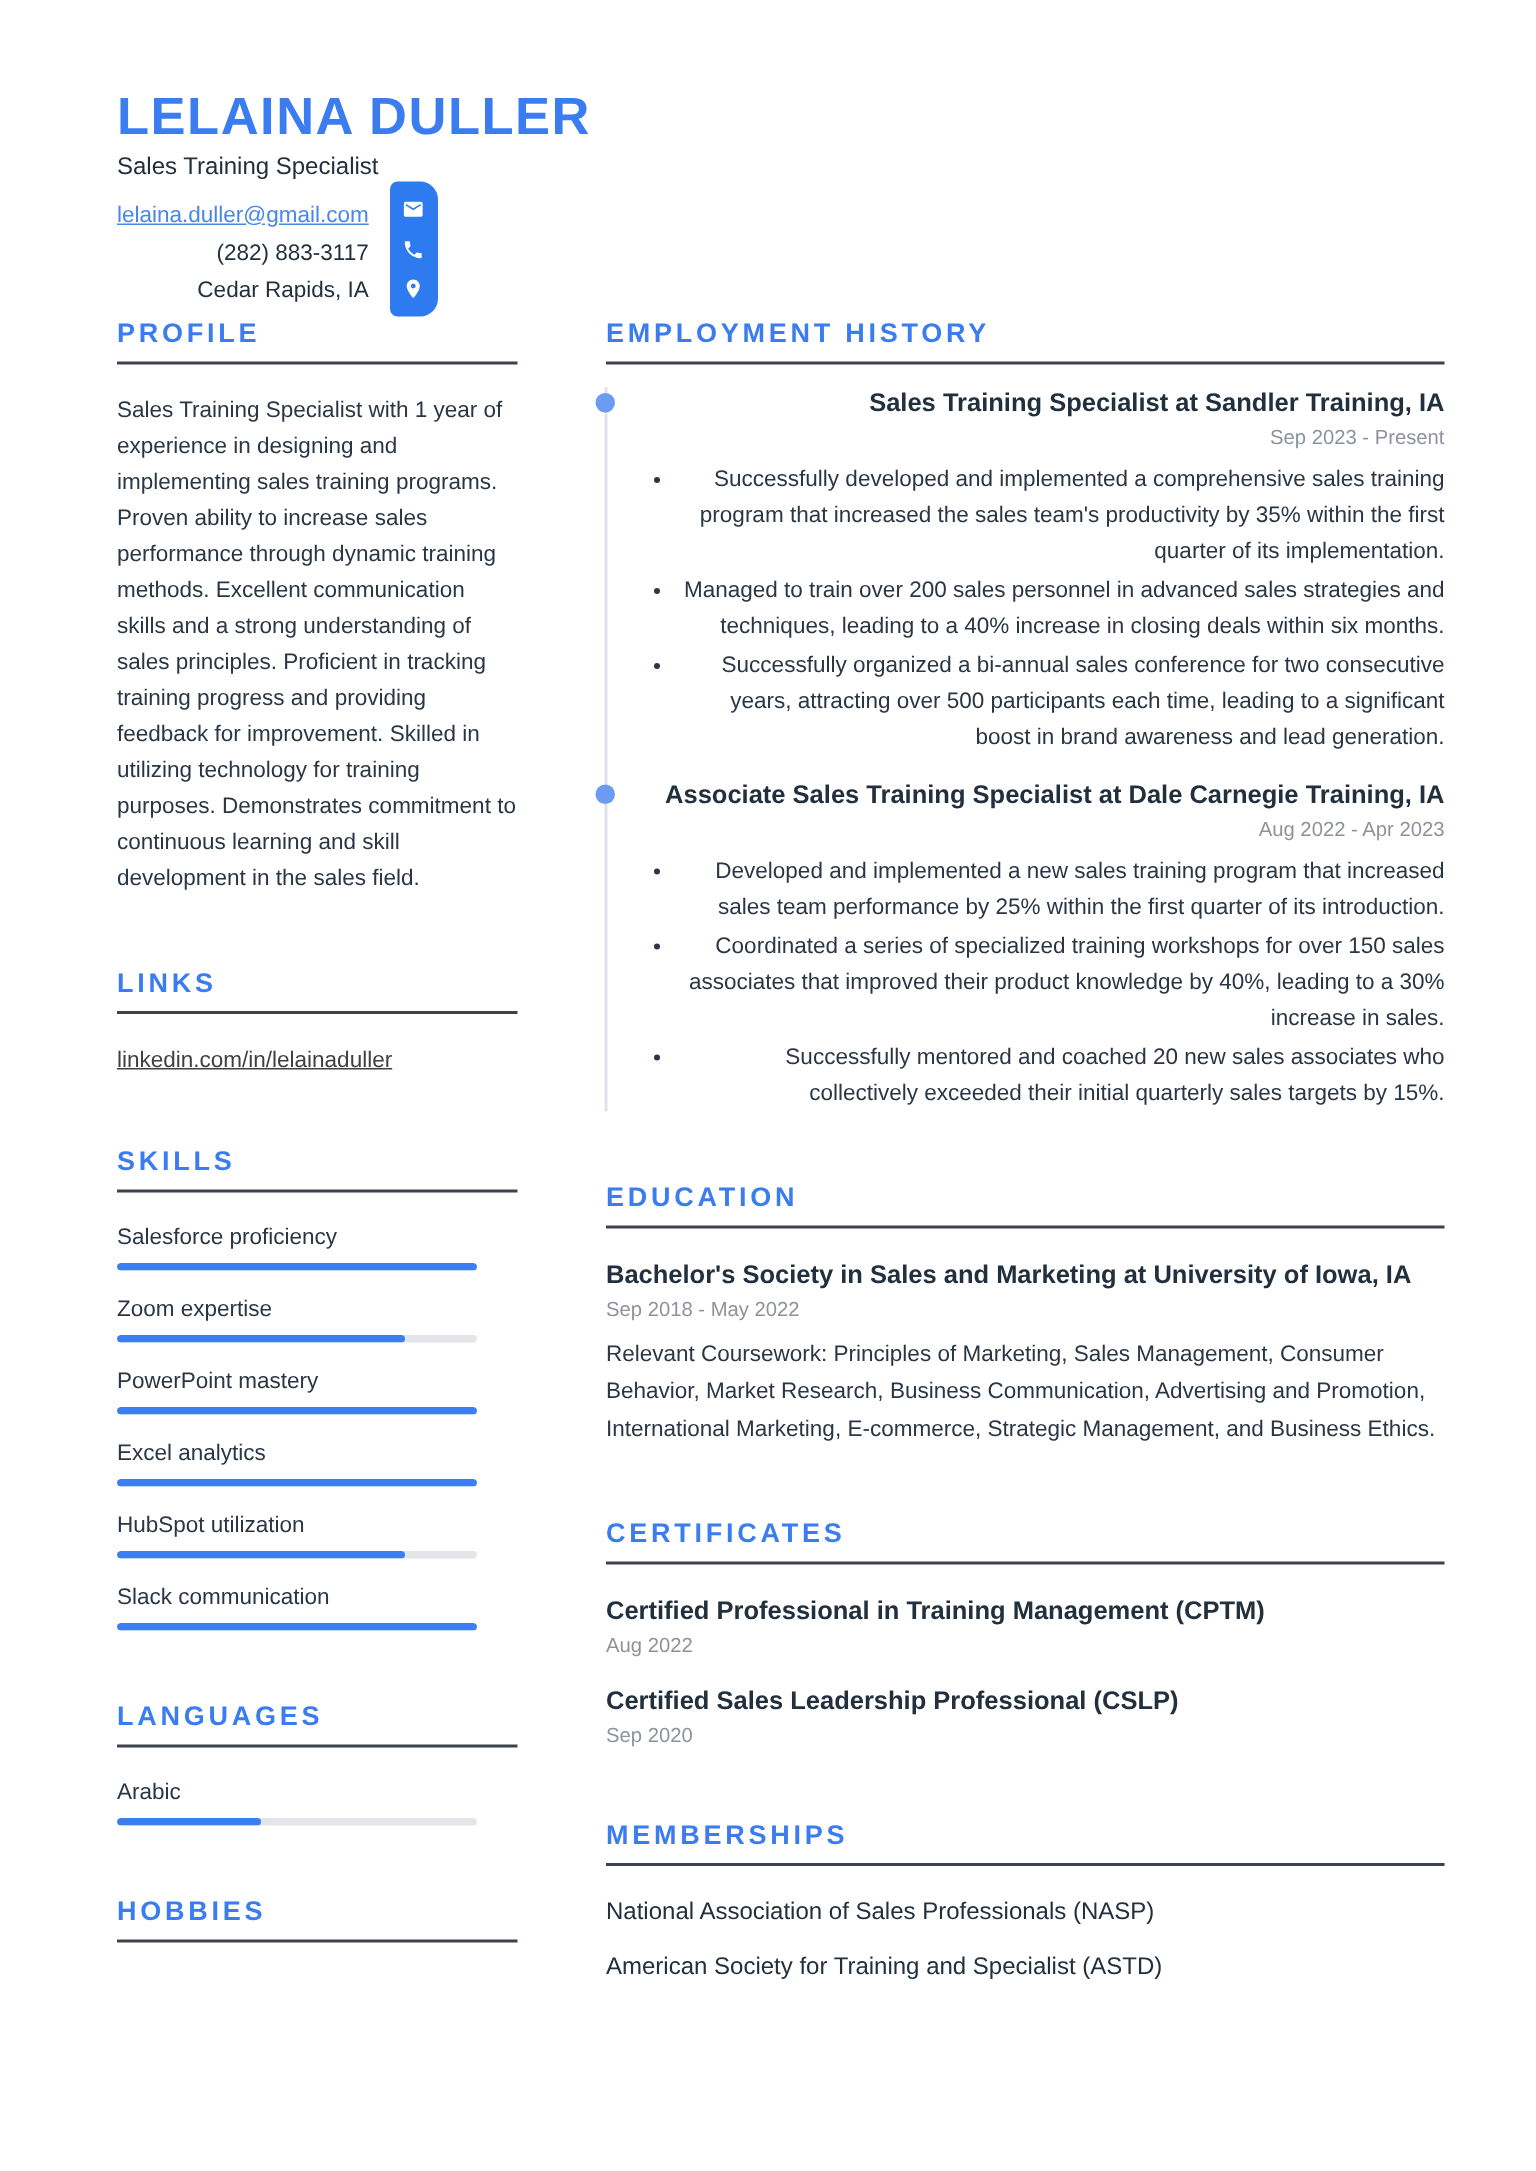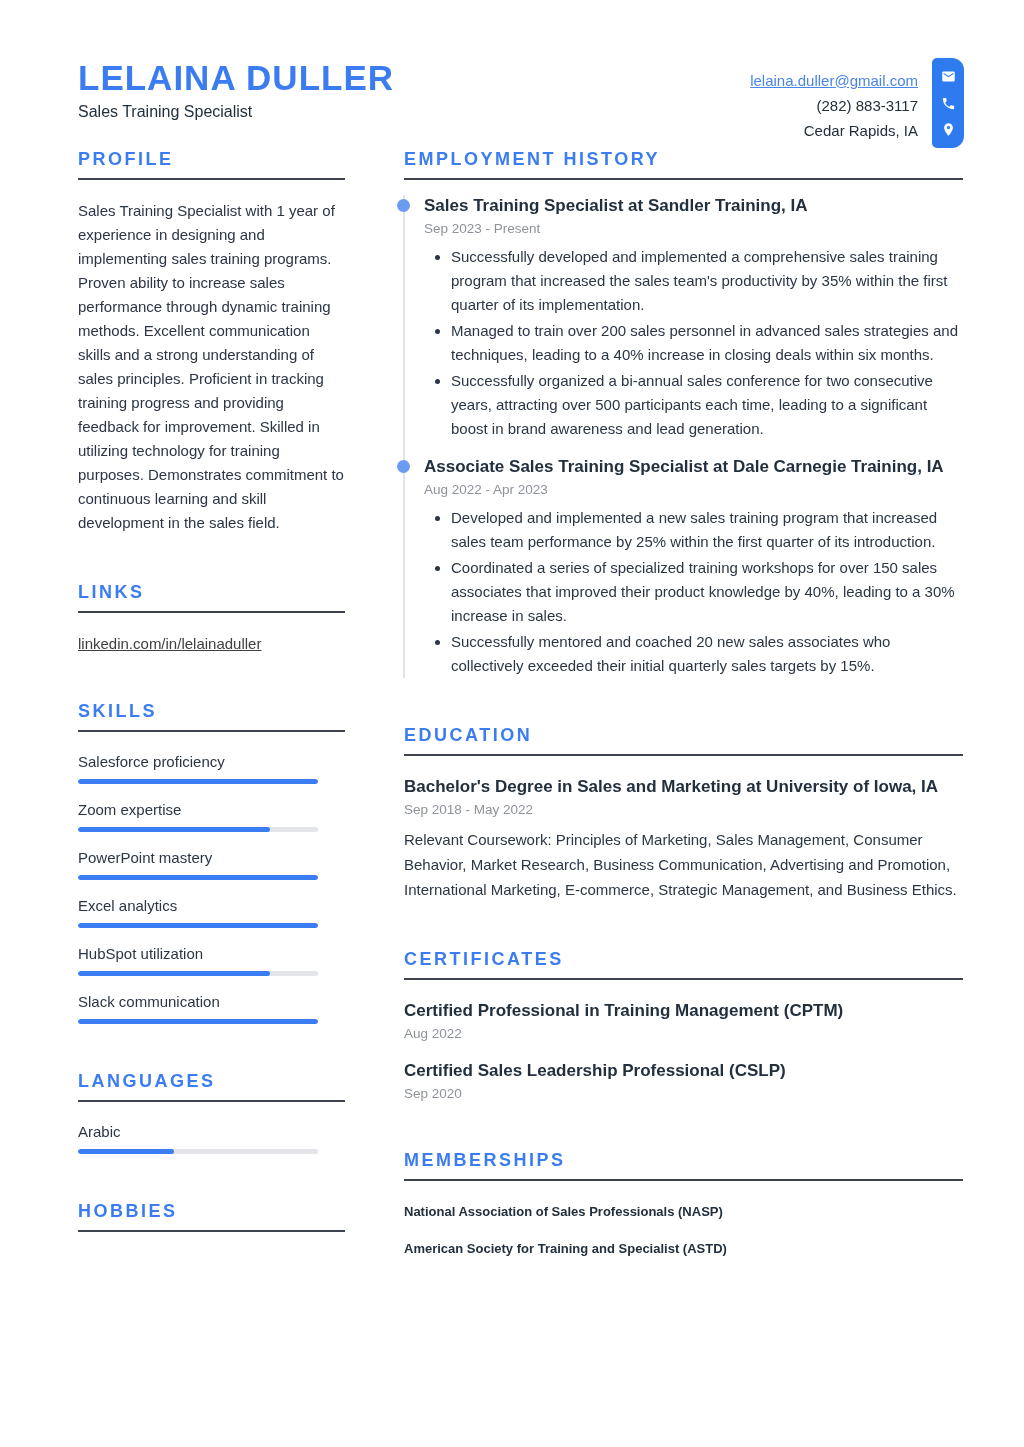--- a/index.html
+++ b/index.html
@@ -1,20 +1,20 @@
 <!DOCTYPE html>
 <html><head>
 <meta charset="utf-8">
 <style>
   * { box-sizing: border-box; }
   body { margin:0; background:#ffffff; font-family:"Liberation Sans","DejaVu Sans",sans-serif; -webkit-font-smoothing:antialiased; }
   .page { width:1024px; height:1447px; background:#ffffff; overflow:hidden; position:relative; }
 
   
-  .header { display:flex; justify-content:space-between; align-items:flex-start; padding:58px 60px 0 78px; }
+  .header { display:flex; justify-content:space-between; align-items:flex-start; padding:58px 60px 0 78px;flex-direction:column; }
   .name { font-size:35px; font-weight:bold; color:#3b7df0; letter-spacing:1px; line-height:1.12; }
   .job-subtitle { font-size:16px; color:#22303e; margin-top:6px; }
   .header-right { display:flex; align-items:center; }
   .contact { text-align:right; font-size:15px; line-height:25px; color:#22303e; padding-top:4px; }
   .contact .email-link { color:#4a86e8; text-decoration:underline; cursor:pointer; }
   .icon-bar { width:32px; height:90px; margin-left:14px; background:#2e7bf0; border-radius:5px 12px 12px 5px;
               display:flex; flex-direction:column; align-items:center; justify-content:space-evenly; }
   .icon-bar svg { width:15px; height:15px; fill:#ffffff; display:block; }
 
   
@@ -31,33 +31,33 @@
   .profile-text { margin-top:19px; font-size:15px; line-height:24px; color:#2b3645; }
   .links-list { margin-top:21px; }
   .link-item { font-size:15px; line-height:20px; color:#404040; text-decoration:underline; cursor:pointer; display:inline-block; }
   .meter-list { margin-top:20px; }
   .meter-item { margin-bottom:16px; }
   .meter-label { font-size:15px; line-height:20px; color:#2b3645; }
   .bar-track { width:240px; height:5px; background:#e4e5e8; border-radius:3px; margin-top:7px; overflow:hidden; }
   .bar-fill { height:100%; background:#3b7df2; border-radius:3px; }
 
   
-  .jobs { border-left:2px solid #e0e4e9; padding-left:19px; margin-top:15px; margin-left:-1px; }
+  .jobs { border-left:2px solid #e0e4e9; padding-left:19px; margin-top:15px; margin-left:-1px;text-align:right; }
   .job { position:relative; }
   .job + .job { margin-top:15px; }
   .timeline-dot { position:absolute; left:-27px; top:4px; width:13px; height:13px; background:#6b9cf2; border-radius:50%; }
   .item-title { font-size:17px; font-weight:bold; color:#22303e; line-height:22px; }
   .item-date { font-size:13.5px; color:#8e939b; margin-top:3px; line-height:18px; }
   .bullets { margin:7px 0 0 0; padding-left:27px; color:#2b3645; }
   .bullets li { font-size:15px; line-height:24px; }
   .bullets li + li { margin-top:2px; }
   .section-content { margin-top:20px; }
   .edu-desc { font-size:15px; line-height:25px; color:#2b3645; margin-top:8px; }
   .cert-item + .cert-item { margin-top:17px; }
-  .membership-item { font-size:13px; font-weight:bold; color:#22303e; line-height:22px; }
+  .membership-item { font-size:16px; font-weight:normal; color:#22303e; line-height:22px; }
   .membership-item + .membership-item { margin-top:15px; }
 </style>
 </head>
 <body>
 
 <div class="page">
 
   <div class="header">
     <div>
       <div class="name">LELAINA DULLER</div>
@@ -217,21 +217,21 @@
                   <li>Successfully mentored and coached 20 new sales associates who collectively exceeded their initial quarterly sales targets by 15%.</li>
                 </ul>
             </div>
           </div>
       </div>
 
       <div class="section">
         <div class="section-heading">EDUCATION</div>
         <div class="heading-rule"></div>
         <div class="section-content">
-          <div class="item-title">Bachelor's Degree in Sales and Marketing at University of Iowa, IA</div>
+          <div class="item-title">Bachelor's Society in Sales and Marketing at University of Iowa, IA</div>
           <div class="item-date">Sep 2018 - May 2022</div>
           <div class="edu-desc">Relevant Coursework: Principles of Marketing, Sales Management, Consumer Behavior, Market Research, Business Communication, Advertising and Promotion, International Marketing, E-commerce, Strategic Management, and Business Ethics.</div>
         </div>
       </div>
 
       <div class="section">
         <div class="section-heading">CERTIFICATES</div>
         <div class="heading-rule"></div>
         <div class="section-content">
 

